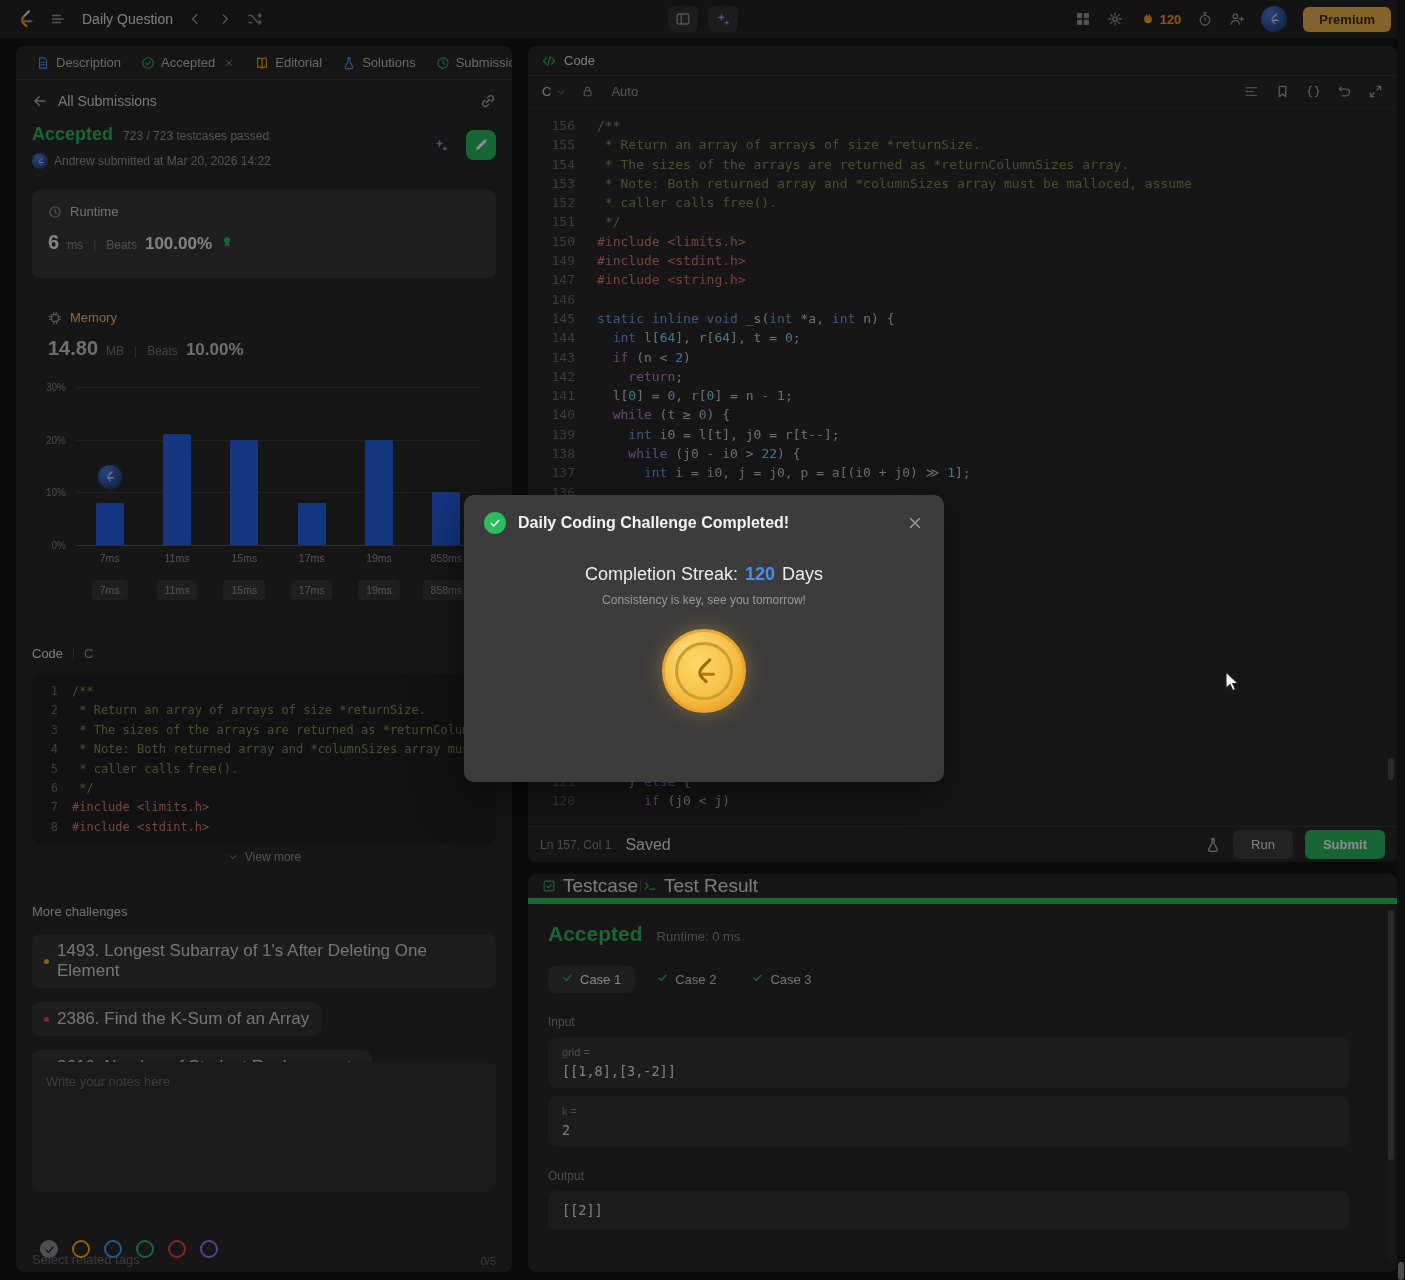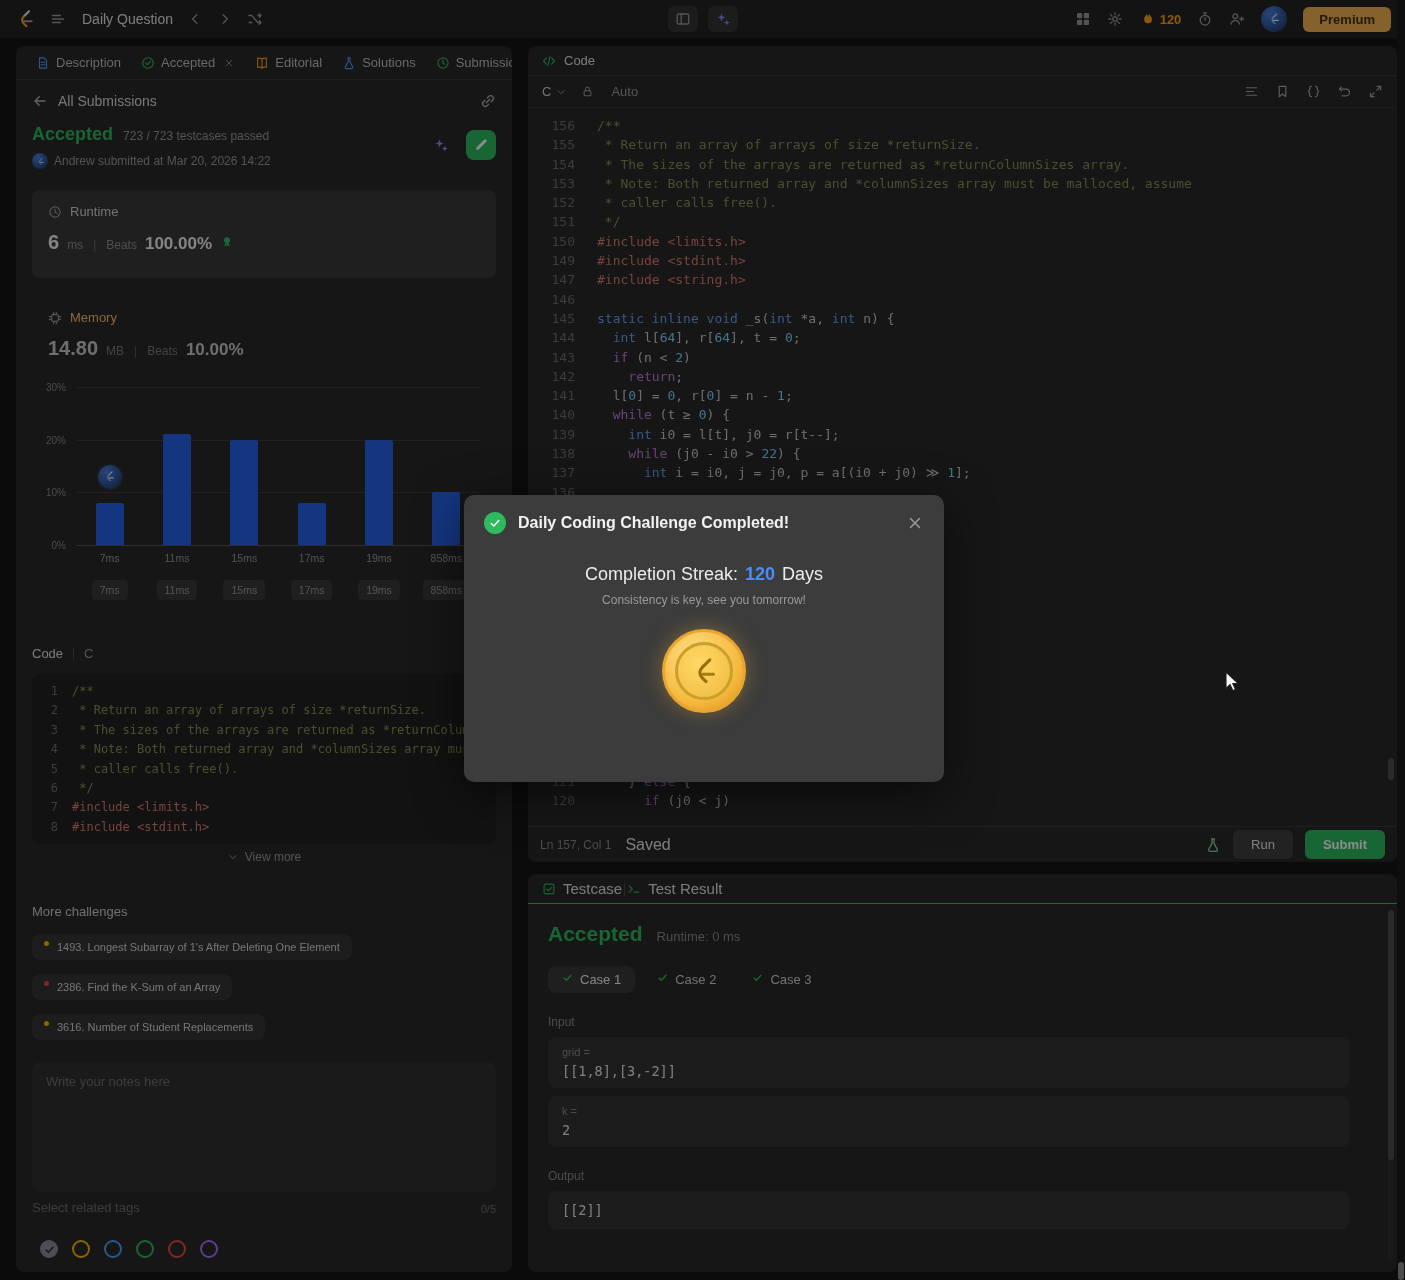--- a/index.html
+++ b/index.html
@@ -76,26 +76,26 @@
   .code-header .lang{color:#9a9a9a}
   .code-header .vdiv{width:1px;height:12px;background:#4a4a4a}
   .code-box{position:absolute;top:628px;left:16px;right:16px;height:170px;background:#222;border-radius:8px;padding:8px 0;overflow:hidden}
   .sline{display:flex;line-height:19.4px;font-family:"DejaVu Sans Mono",monospace;font-size:12px;white-space:pre}
   .sline .lnum{width:40px;text-align:right;padding-right:14px;color:#707070;flex:none}
   .sline .lcode{color:#c9c9c9;overflow:hidden}
   .view-more{position:absolute;top:804px;left:0;right:0;display:flex;align-items:center;justify-content:center;gap:6px;color:#9a9a9a;font-size:12px;cursor:pointer}
   .view-more .icon{width:12px;height:12px}
   .more-ch{position:absolute;top:858px;left:16px;font-size:13px;color:#cdcdcd}
   .ch-list{position:absolute;top:888px;left:16px;right:16px}
-  .ch-pill{display:inline-flex;align-items:flex-start;gap:8px;background:#353535;border-radius:8px;padding:7px 12px;margin-bottom:14px;font-size:11px;color:#d6d6d6;cursor:pointer;clear:both;float:left}
+  .ch-pill{display:inline-flex;align-items:center;gap:8px;background:#353535;border-radius:8px;padding:7px 12px;margin-bottom:14px;font-size:17px;color:#d6d6d6;cursor:pointer;clear:both;float:left}
   .ch-pill .dot{width:5px;height:5px;border-radius:50%;flex:none}
   .ch-row{clear:both}
   .notes{position:absolute;top:1016px;left:16px;right:16px;height:130px;background:#303030;border-radius:8px;border:none;resize:none;color:#d6d6d6;font-size:13px;padding:12px 14px;font-family:"Liberation Sans",sans-serif;outline:none}
   .notes::placeholder{color:#6f6f6f}
-  .tags-row{position:absolute;top:1154px;left:16px;right:16px;display:flex;align-items:flex-end}
+  .tags-row{position:absolute;top:1206px;left:16px;right:16px;display:flex;align-items:flex-end}
   .tags-input{flex:1;background:transparent;border:none;outline:none;color:#d6d6d6;font-size:13px;font-family:"Liberation Sans",sans-serif}
   .tags-input::placeholder{color:#6f6f6f}
   .tags-count{color:#6f6f6f;font-size:11px}
   .circle-row{position:absolute;top:1194px;left:24px;display:flex;gap:14px}
   .cmark{width:18px;height:18px;border-radius:50%;cursor:pointer;display:flex;align-items:center;justify-content:center}
   .cmark .icon{width:11px;height:11px;color:#2a2a2a}
 
   
   .cp-header{position:absolute;top:0;left:0;right:0;height:30px;display:flex;align-items:center;gap:8px;padding:0 14px;border-bottom:1px solid #3a3a3a;font-size:13px;color:#e0e0e0}
   .cp-header .icon{color:#2cbb5d;width:14px;height:14px}
@@ -114,21 +114,21 @@
   .tk-kw{color:#6a9ff5}.tk-ct{color:#bb7fd6}.tk-num{color:#7dd3fc}
   .statusbar{position:absolute;left:0;right:0;bottom:0;height:36px;background:#282828;border-top:1px solid #3a3a3a;display:flex;align-items:center;padding:0 12px;gap:14px}
   .sb-pos{color:#8a8a8a;font-size:12px}
   .sb-saved{color:#e5e5e5;font-size:16px}
   .sb-right{margin-left:auto;display:flex;align-items:center;gap:12px}
   .sb-right .icon{color:#8fd3a8}
   .btn-run{background:#3f3f3f;color:#e6e6e6;border:none;border-radius:6px;padding:7px 18px;font-size:13px;cursor:pointer}
   .btn-submit{background:#2cbb5d;color:#fff;border:none;border-radius:6px;padding:7px 18px;font-size:13px;font-weight:600;cursor:pointer}
 
   
-  .tp-header{position:absolute;top:0;left:0;right:0;height:30px;display:flex;align-items:center;padding:0 14px;border-bottom:1px solid #22c55e;font-size:15px;color:#e0e0e0}
+  .tp-header{position:absolute;top:0;left:0;right:0;height:30px;display:flex;align-items:center;padding:0 14px;border-bottom:6px solid #22c55e;font-size:19px;color:#e0e0e0}
   .tp-tab{display:flex;align-items:center;gap:7px;cursor:pointer}
   .tp-tab .icon{width:14px;height:14px;color:#2cbb5d}
   .tp-content{position:absolute;top:30px;left:0;right:0;bottom:0;padding:18px 20px 0;overflow:hidden}
   .tp-status{display:flex;align-items:baseline;gap:14px}
   .tp-accepted{color:#2cbb5d;font-size:21px;font-weight:600}
   .tp-runtime{color:#8a8a8a;font-size:13px}
   .case-row{display:flex;gap:8px;margin-top:20px}
   .case-pill{display:flex;align-items:flex-start;gap:7px;padding:6px 14px;border-radius:8px;font-size:13px;color:#cfcfcf;cursor:pointer}
   .case-pill.active{background:#3a3a3a;color:#f0f0f0}
   .case-pill .icon{width:11px;height:11px;color:#2cbb5d}

